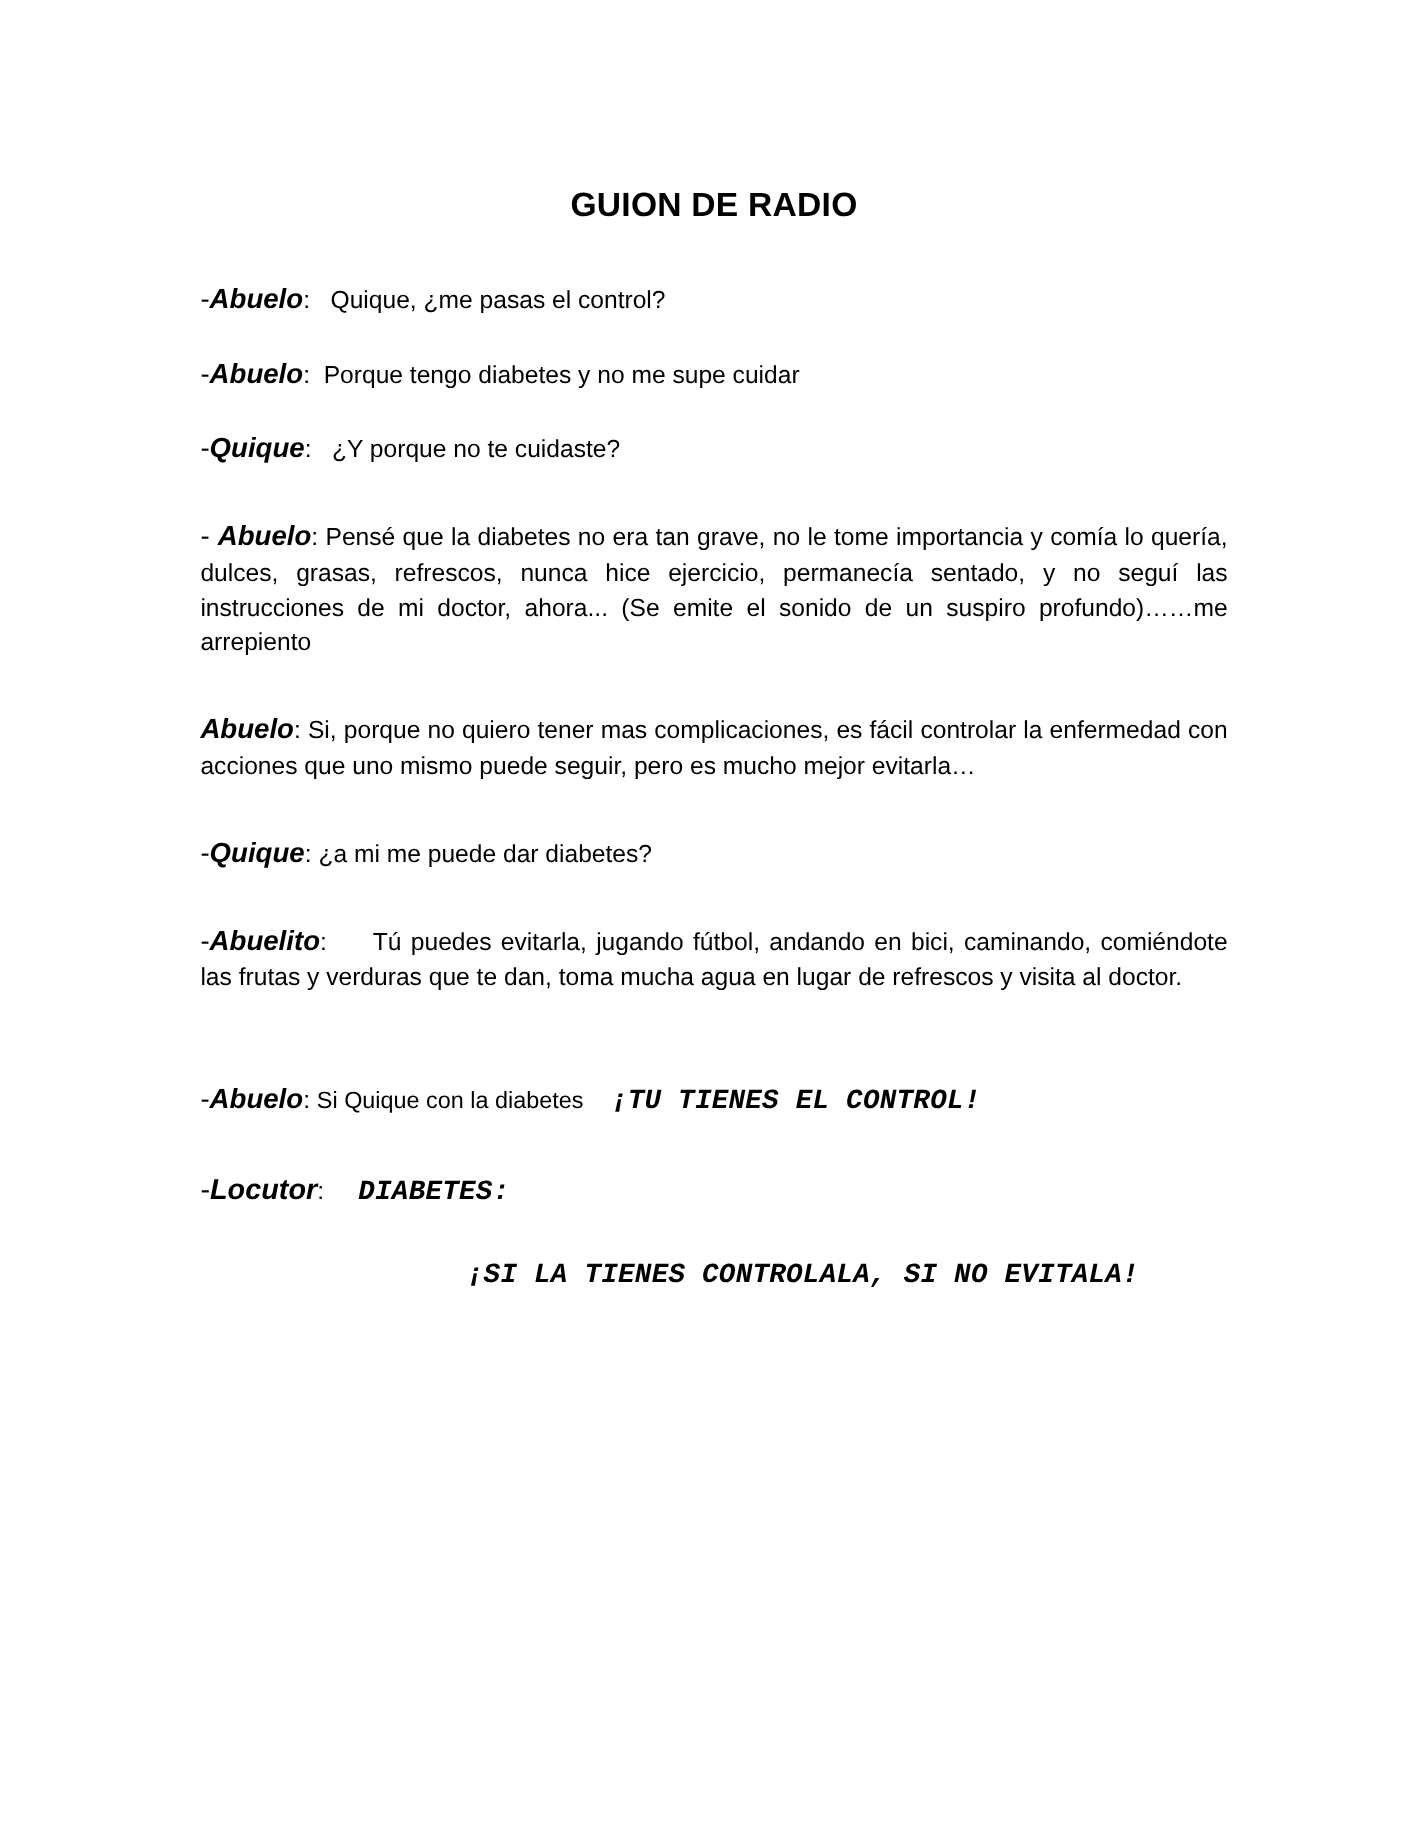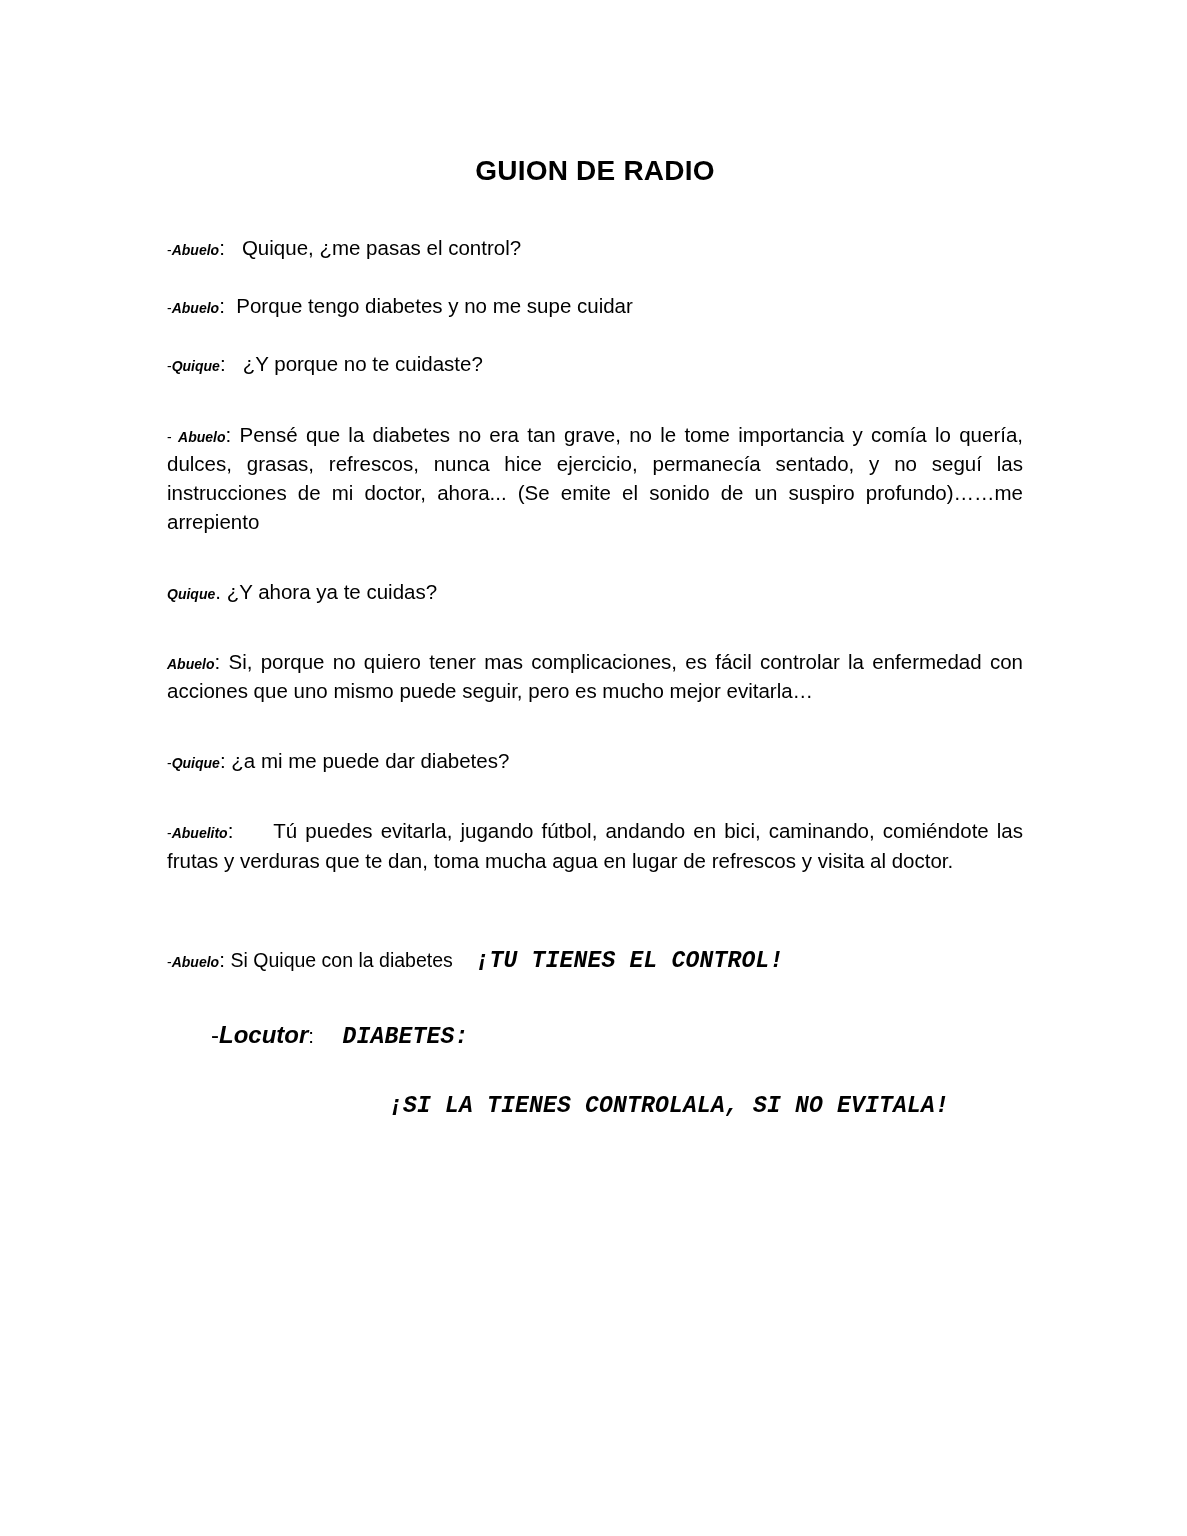--- a/index.html
+++ b/index.html
@@ -63,21 +63,21 @@
     line-height: 1.42;
     text-align: left;
   }
   .line.justified {
     text-align: justify;
     text-justify: inter-word;
   }
   .speaker {
     font-weight: bold;
     font-style: italic;
-    font-size: 14px;
+    font-size: 23px;
   }
   .dash { font-weight: normal; font-style: normal; }
   .sep { font-weight: normal; font-style: normal; font-size: 20.5px; }
   .say { font-weight: normal; font-style: normal; }
   .gap { white-space: pre; }
 
   
   .sp-lg   { margin-bottom: 41px; }
   .sp-xl   { margin-bottom: 62px; }
   .sp-xxl  { margin-bottom: 70px; }
@@ -93,21 +93,21 @@
   .speaker-lg {
     font-weight: bold;
     font-style: italic;
     font-size: 24px;
   }
   .small-say {
     font-weight: normal;
     font-style: normal;
     font-size: 19.5px;
   }
-  .locutor-line { margin-bottom: 34px; margin-left: 44px; }
+  .locutor-line { margin-bottom: 34px; }
   .final-line {
     margin: 17px;
     padding-left: 205px;
     font-size: 23px;
   }
 </style>
 </head>
 <body>
 
 <div class="page">
@@ -128,23 +128,20 @@
       </p>
 
       <p class="line sp-lg">
         <span class="speaker"><span class="dash">-</span><span>Quique</span></span><span class="sep">:</span><span class="gap">   </span><span class="say">¿Y porque no te cuidaste?</span>
       </p>
 
       <p class="line justified sp-lg">
         <span class="speaker"><span class="dash">- </span><span>Abuelo</span></span><span class="sep">:</span><span class="gap"> </span><span class="say">Pensé que la diabetes no era tan grave, no le tome importancia y comía lo quería, dulces, grasas, refrescos, nunca hice ejercicio, permanecía sentado, y no seguí las instrucciones de mi doctor, ahora... (Se emite el sonido de un   suspiro profundo)……me arrepiento</span>
       </p>
 
-      <p class="line sp-lg">
-        <span class="speaker"><span class="dash"></span><span>Quique</span></span><span class="sep">.</span><span class="gap"> </span><span class="say">¿Y ahora ya te cuidas?</span>
-      </p>
 
       <p class="line justified sp-lg">
         <span class="speaker"><span class="dash"></span><span>Abuelo</span></span><span class="sep">:</span><span class="gap"> </span><span class="say">Si, porque no quiero tener mas complicaciones, es fácil controlar la enfermedad con  acciones que uno mismo puede seguir, pero es mucho mejor evitarla…</span>
       </p>
 
       <p class="line sp-lg">
         <span class="speaker"><span class="dash">-</span><span>Quique</span></span><span class="sep">:</span><span class="gap"> </span><span class="say">¿a mi me puede dar diabetes?</span>
       </p>
 
       <p class="line justified sp-xxl">

